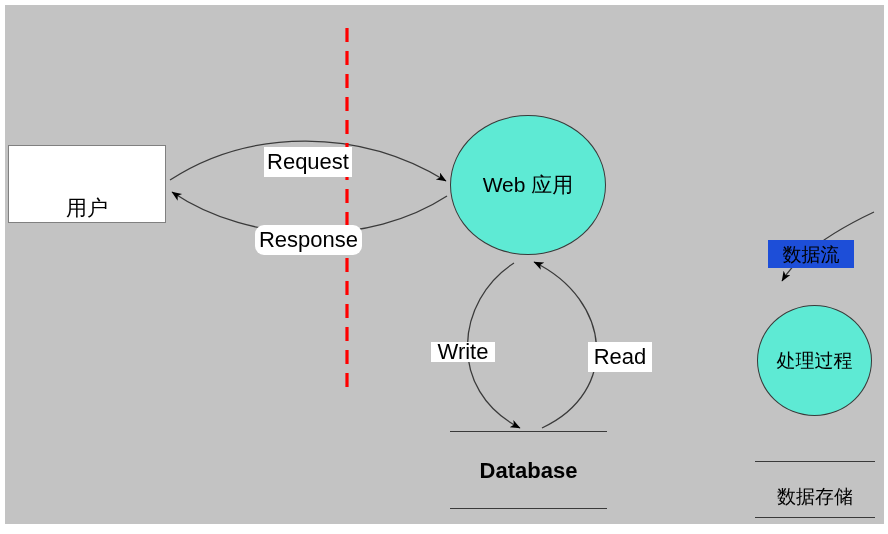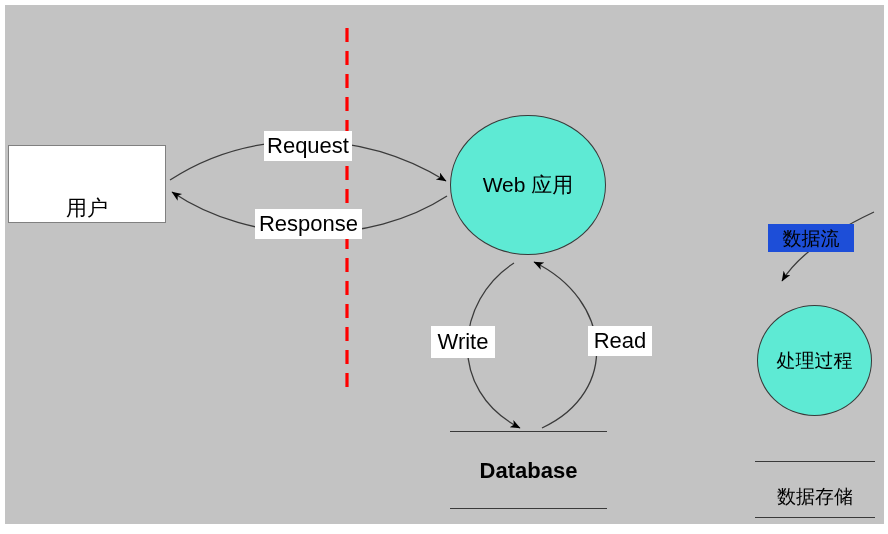--- a/index.html
+++ b/index.html
@@ -54,20 +54,21 @@
   }
   .flow-label {
     position: absolute;
     background: #ffffff;
     color: #000000;
     white-space: nowrap;
     display: flex;
     align-items: center;
     justify-content: center;
     line-height: 1;
+    margin-top: 16px;
   }
   .plain-label {
     position: absolute;
     color: #000000;
     white-space: nowrap;
     display: flex;
     align-items: center;
     justify-content: center;
     line-height: 1;
   }
@@ -75,22 +76,22 @@
     position: absolute;
     background: #3a3a3a;
     height: 1px;
   }
 
   
   #user-entity   { left: 8px;   top: 145px; width: 158px; height: 78px;  font-size: 21px; align-items: flex-end; }
   #webapp-proc   { left: 450px; top: 115px; width: 156px; height: 140px; font-size: 21px; }
 
   #label-request  { left: 264px; top: 131px; width: 88px;  height: 30px; font-size: 22px; }
-  #label-response { left: 255px; top: 209px; width: 107px; height: 30px; font-size: 22px; }
-  #label-write    { left: 431px; top: 326px; width: 64px;  height: 32px; font-size: 22px; }
+  #label-response { left: 255px; top: 209px; width: 107px; height: 30px; font-size: 22px; border-radius: 9px; }
+  #label-write    { left: 431px; top: 326px; width: 64px;  height: 20px; font-size: 22px; }
   #label-read     { left: 588px; top: 326px; width: 64px;  height: 30px; font-size: 22px; }
 
   #db-line-top    { left: 450px; top: 431px; width: 157px; }
   #db-line-bottom { left: 450px; top: 508px; width: 157px; }
   #label-database { left: 450px; top: 456px; width: 157px; height: 30px; font-size: 22px; font-weight: bold; }
 
   #legend-entity  { left: 754px; top: 104px; width: 118px; height: 51px; font-size: 19px; }
   #legend-flow    { left: 768px; top: 224px; width: 86px;  height: 28px; font-size: 19px;
                     background: #1d4ed8; }
   #legend-process { left: 757px; top: 305px; width: 115px; height: 111px; font-size: 19px; }

